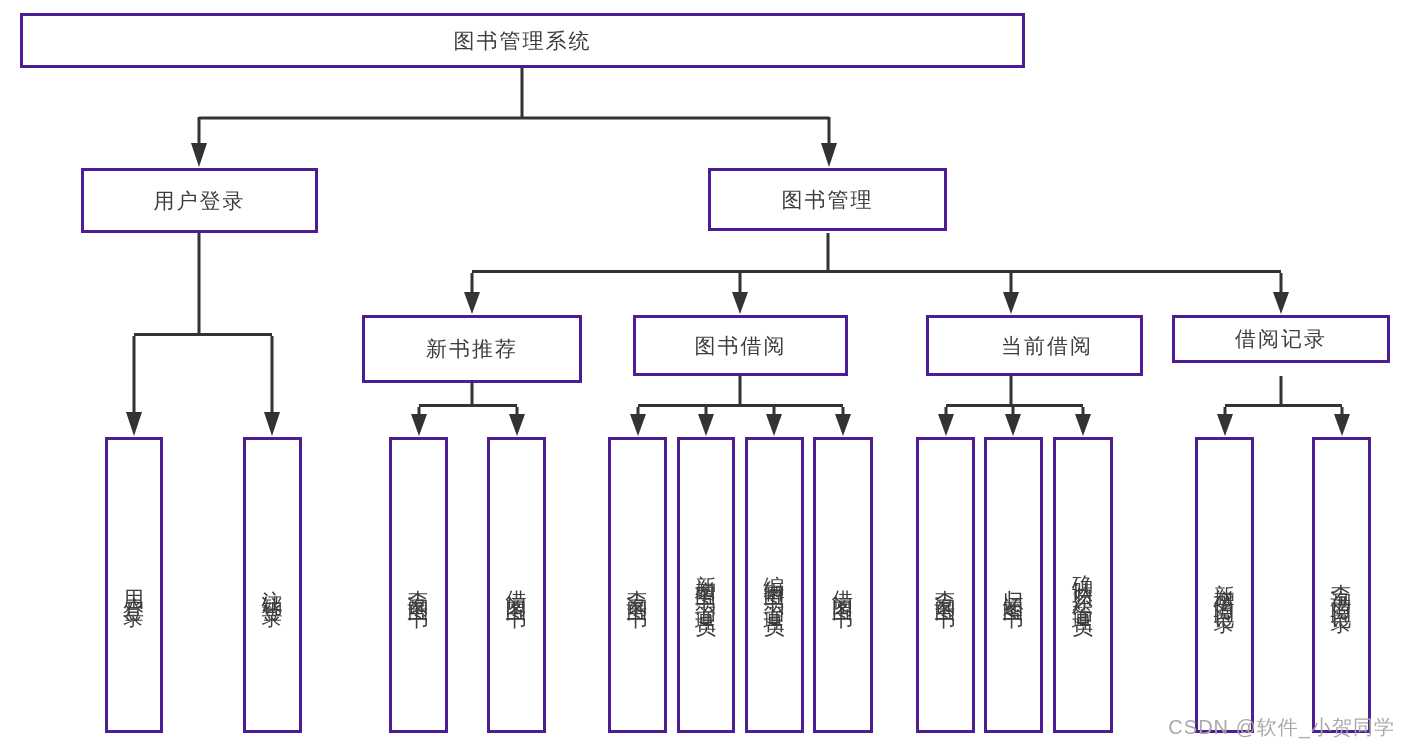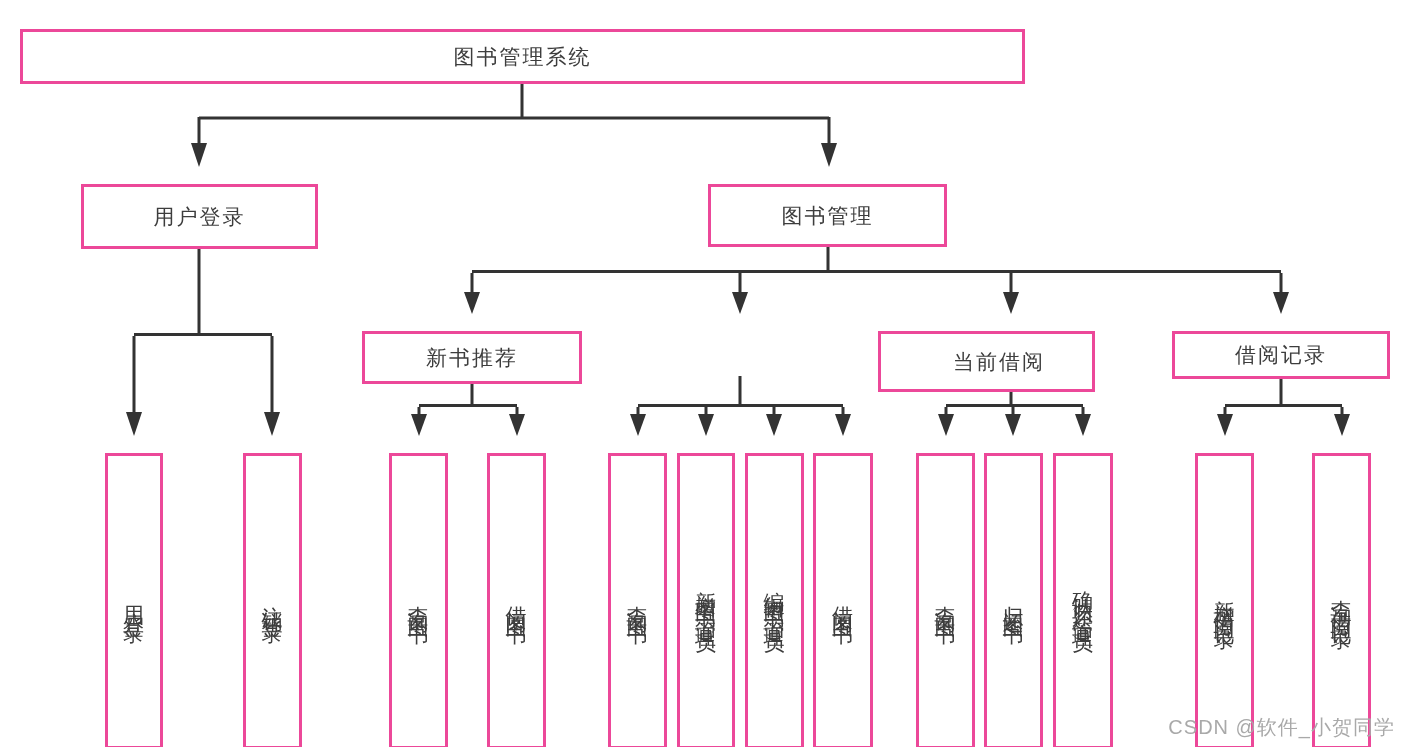--- a/index.html
+++ b/index.html
@@ -12,27 +12,26 @@
     overflow: hidden;
   }
   svg.connectors {
     position: absolute;
     left: 0; top: 0;
     width: 1405px; height: 747px;
   }
   .box {
     position: absolute;
     box-sizing: border-box;
-    border: 3px solid #ec4899;
+    border: 3px solid #4c1d95;
     background: #ffffff;
     display: flex;
     align-items: center;
     justify-content: center;
     color: #3d3d3d;
-    margin-top: 16px;
   }
   .h-label {
     font-size: 21px;
     letter-spacing: 2px;
     white-space: nowrap;
   }
   .v-label {
     writing-mode: vertical-rl;
     text-orientation: mixed;
     font-size: 21px;
@@ -91,24 +90,27 @@
     <span class="h-label">图书管理系统</span>
   </div>
 
   <div class="box" style="left:81px; top:168px; width:237px; height:65px;">
     <span class="h-label">用户登录</span>
   </div>
   <div class="box" style="left:708px; top:168px; width:239px; height:63px;">
     <span class="h-label">图书管理</span>
   </div>
 
-  <div class="box" style="left:362px; top:315px; width:220px; height:53px;">
+  <div class="box" style="left:362px; top:315px; width:220px; height:68px;">
     <span class="h-label">新书推荐</span>
   </div>
-  <div class="box" style="left:878px; top:315px; width:217px; height:61px;padding-left:25px;">
+  <div class="box" style="left:633px; top:315px; width:215px; height:61px;">
+    <span class="h-label">图书借阅</span>
+  </div>
+  <div class="box" style="left:926px; top:315px; width:217px; height:61px;padding-left:25px;">
     <span class="h-label">当前借阅</span>
   </div>
   <div class="box" style="left:1172px; top:315px; width:218px; height:48px;">
     <span class="h-label">借阅记录</span>
   </div>
 
   <div class="box" style="left:105px; top:437px; width:58px; height:296px;">
     <span class="v-label">用户登录</span>
   </div>
   <div class="box" style="left:243px; top:437px; width:59px; height:296px;">

